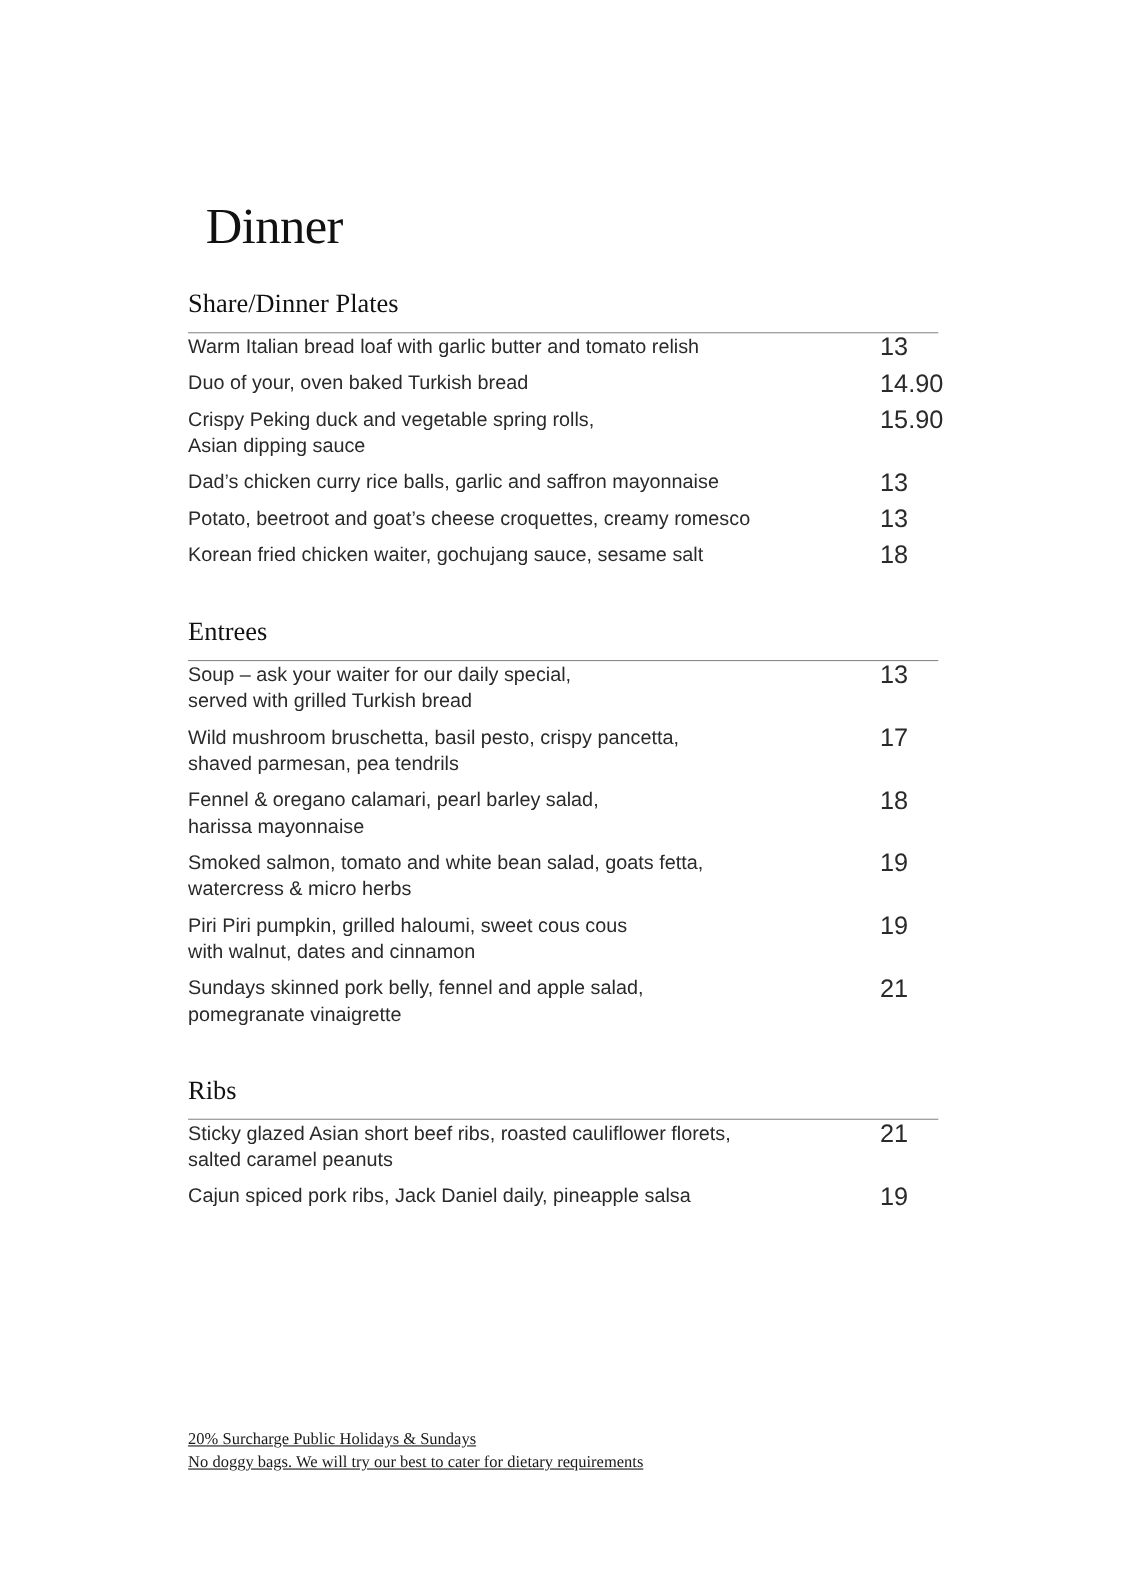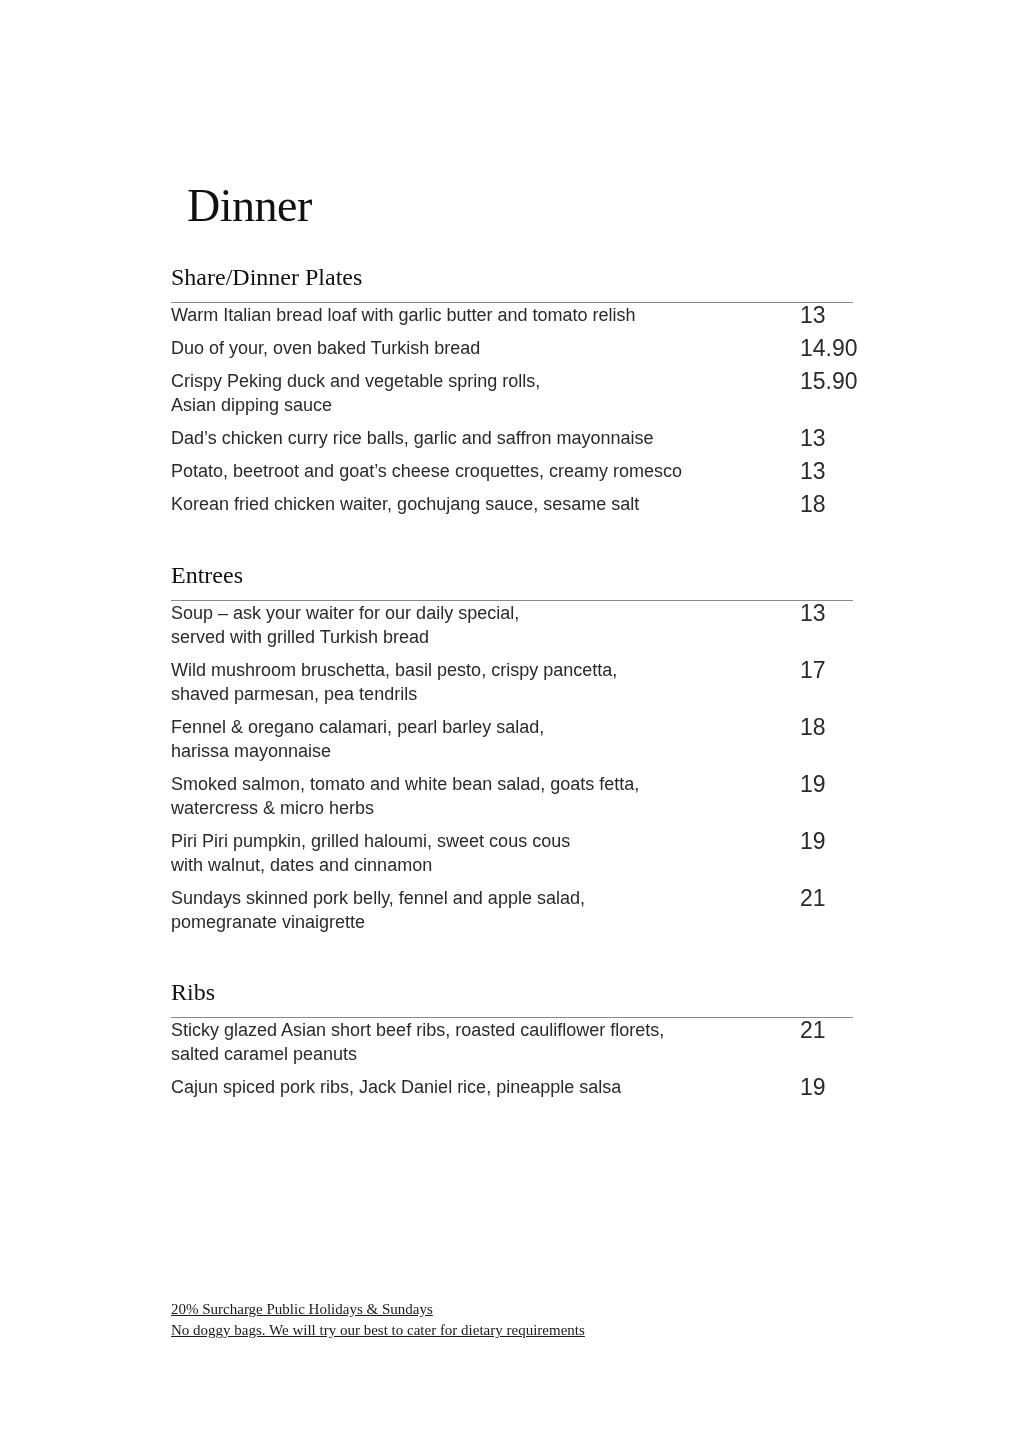--- a/index.html
+++ b/index.html
@@ -115,21 +115,21 @@
   <div class="section" style="top:977px;">
     <h2 class="section-title">Ribs</h2>
     <div class="rule"></div>
     <div class="items">
       <div class="item">
         <span class="desc">Sticky glazed Asian short beef ribs, roasted cauliflower florets,
 salted caramel peanuts</span>
         <span class="price">21</span>
       </div>
       <div class="item">
-        <span class="desc">Cajun spiced pork ribs, Jack Daniel rice, pineapple salsa</span>
+        <span class="desc">Cajun spiced pork ribs, Jack Daniel daily, pineapple salsa</span>
         <span class="price">19</span>
       </div>
     </div>
   </div>
 </div>
 
 <div class="footer">
   <div>20% Surcharge Public Holidays &amp; Sundays</div>
   <div>No doggy bags. We will try our best to cater for dietary requirements</div>
 </div>

